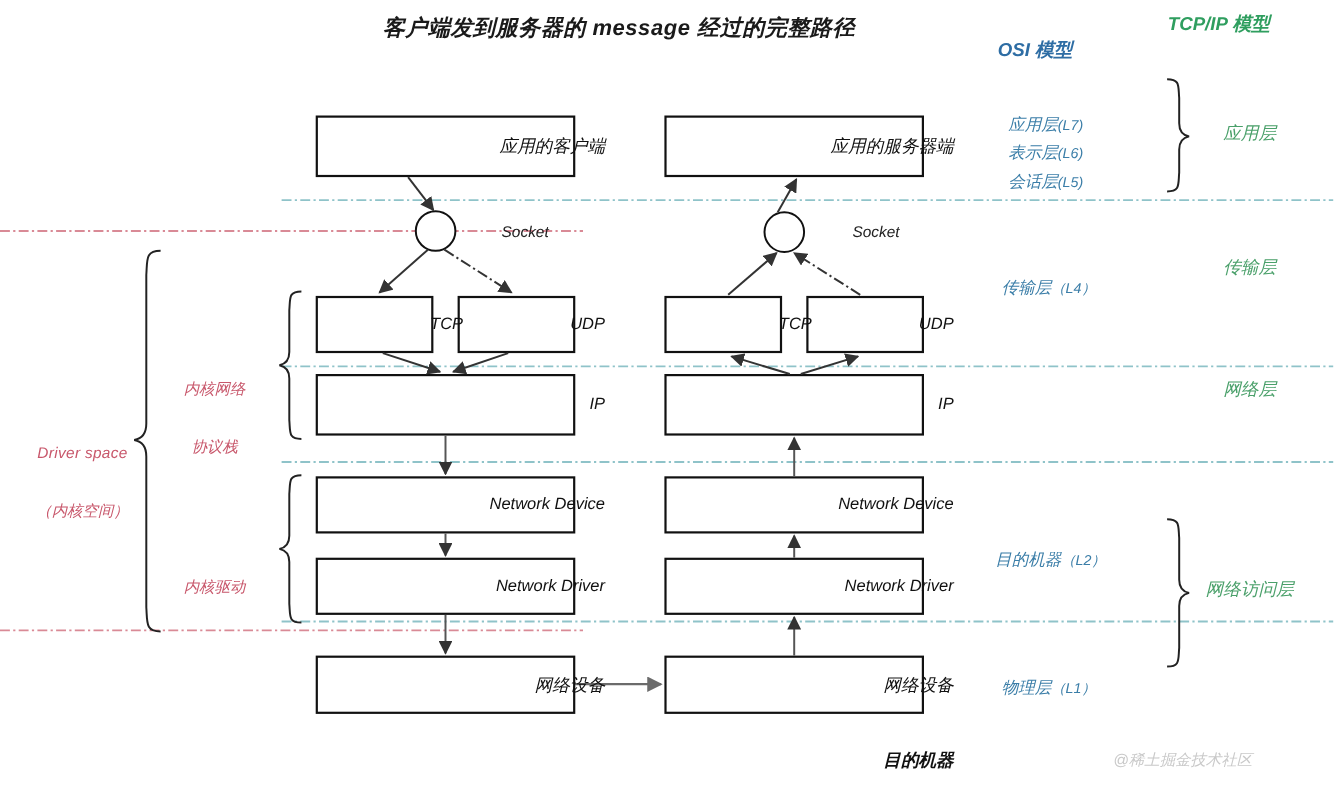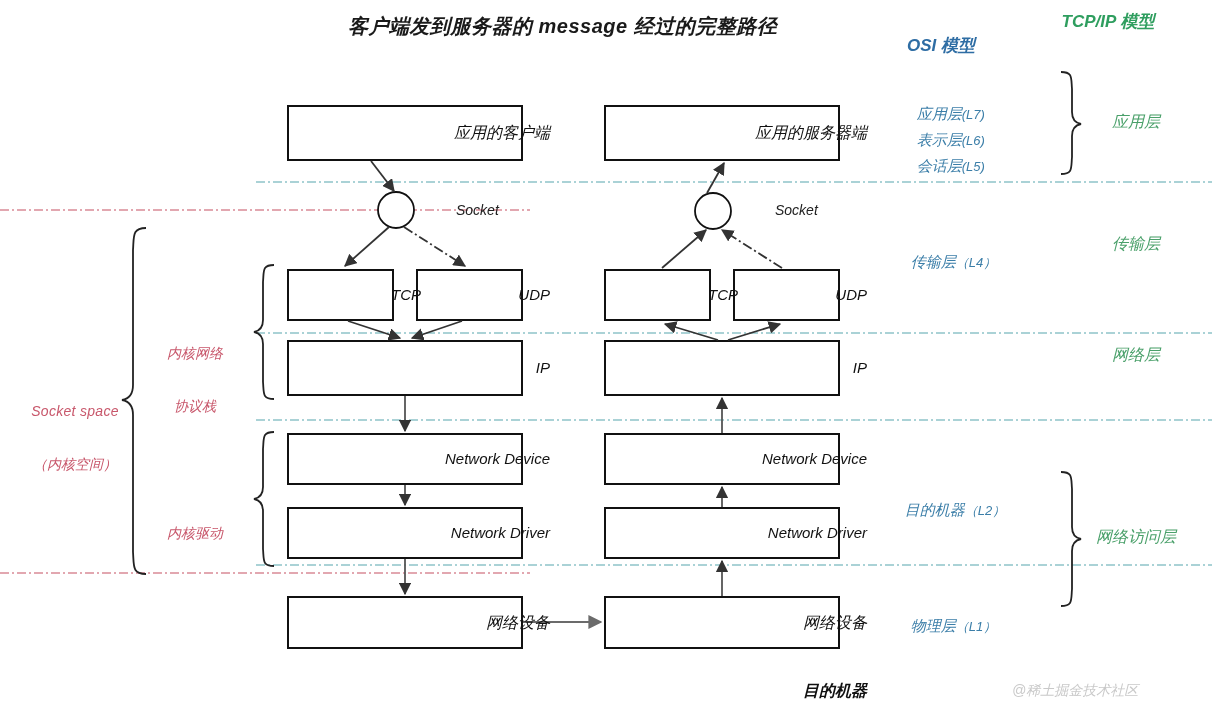--- a/index.html
+++ b/index.html
@@ -158,21 +158,21 @@
              C1076,540 1072,543 1072,551 L1072,589 C1071,600 1073,606 1061,606" fill="none" stroke="#222" stroke-width="1.8"></path>
   </svg>
 
   <div class="lbl title">客户端发到服务器的 message 经过的完整路径</div>
 
   <div class="lbl hdr-osi">OSI 模型</div>
   <div class="lbl hdr-tcp">TCP/IP 模型</div>
 
 
   <div class="lbl left-pink" style="left:10px; top:368px; width:130px;">
-    <div class="en">Socket space</div>
+    <div class="en">Driver space</div>
     <div>（内核空间）</div>
   </div>
 
   <div class="lbl left-pink" style="left:140px; top:310px; width:110px;">
     <div>内核网络</div>
     <div>协议栈</div>
   </div>
 
   <div class="lbl left-pink" style="left:140px; top:490px; width:110px;">
     <div>内核驱动</div>

